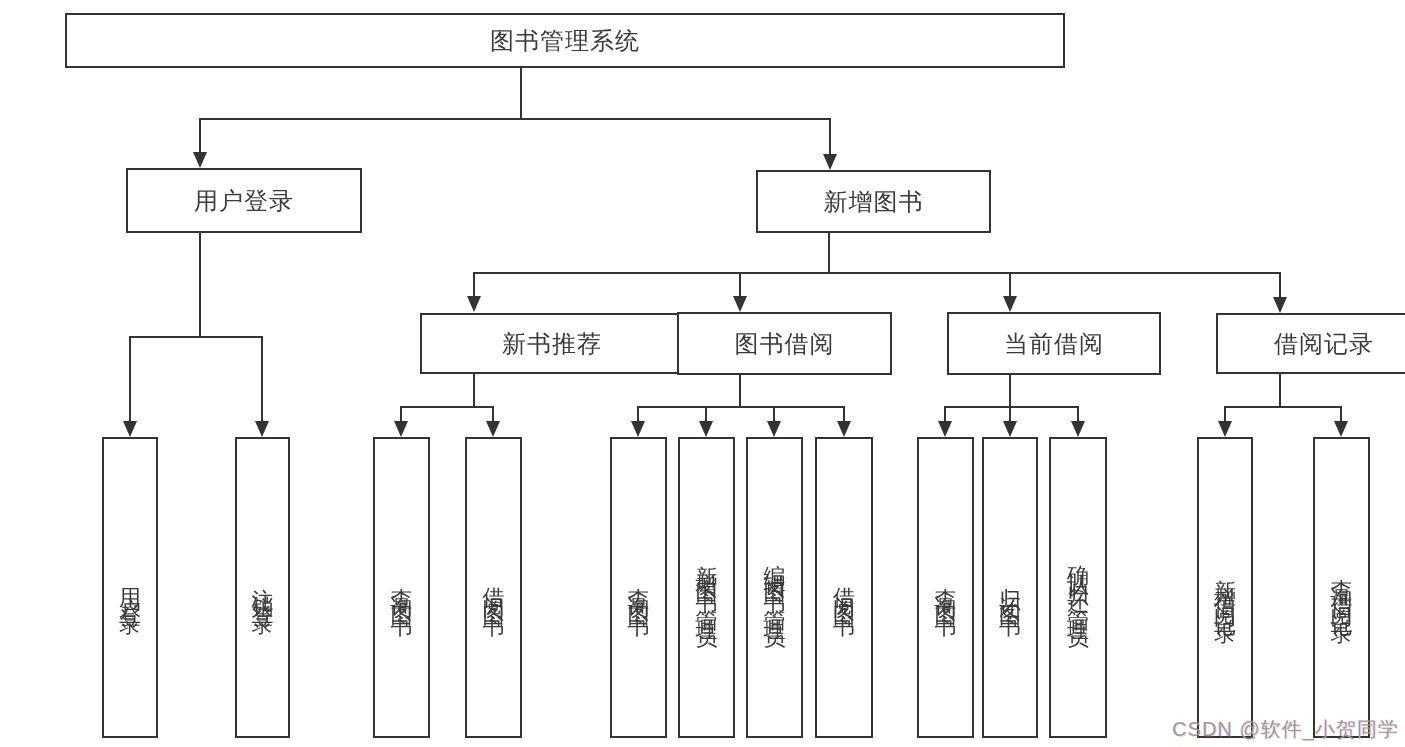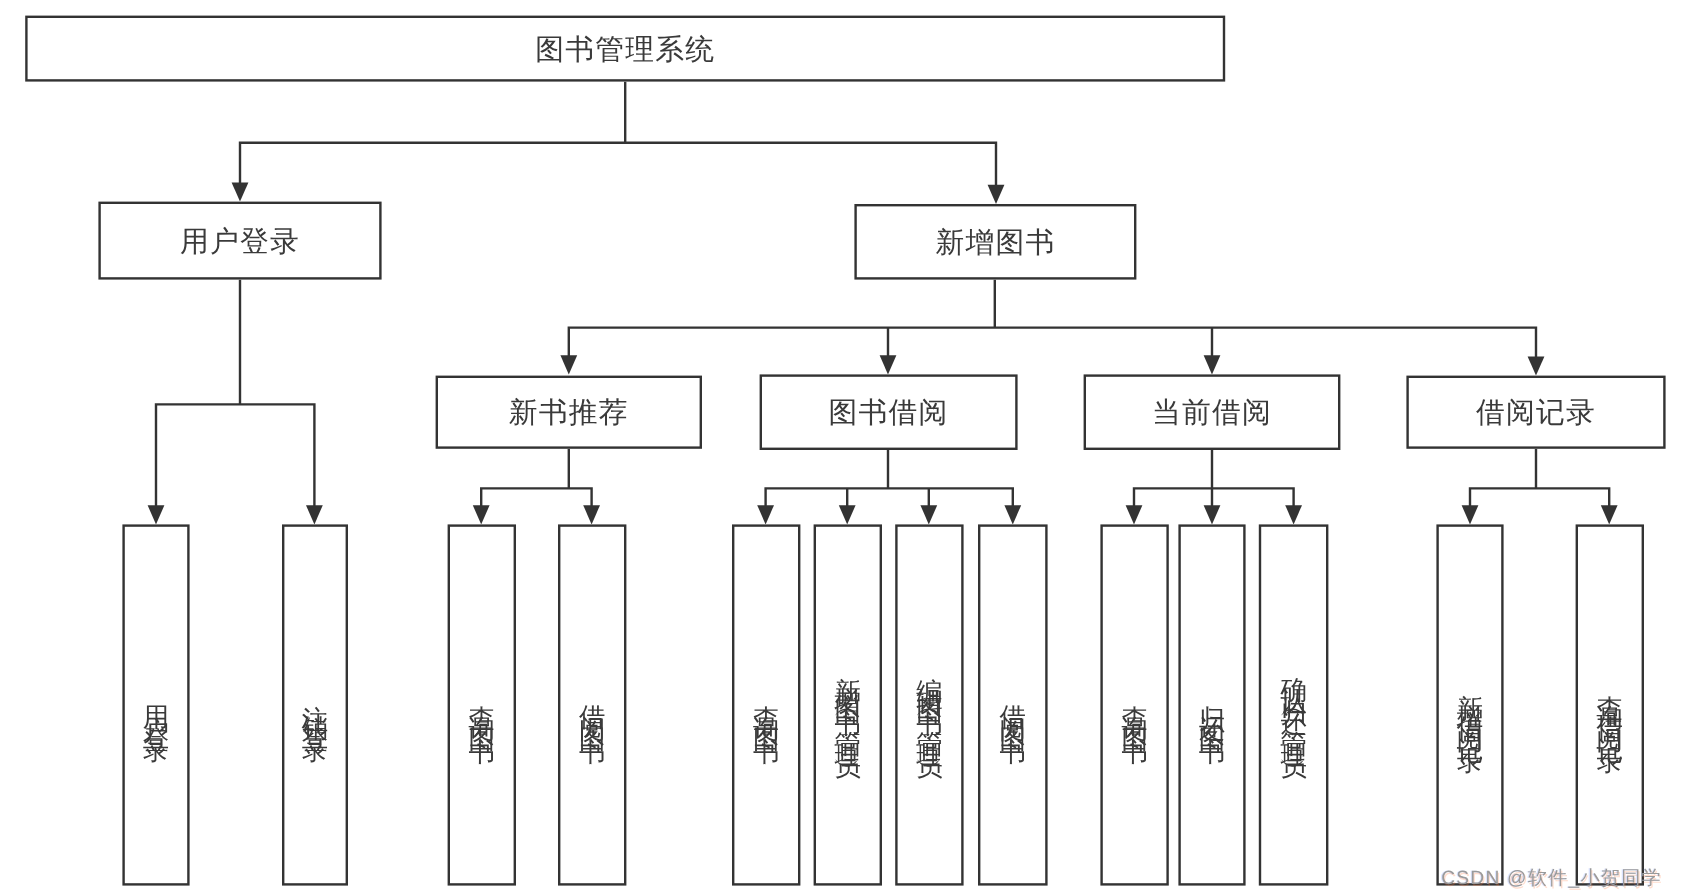--- a/index.html
+++ b/index.html
@@ -4,35 +4,36 @@
 <style>
   html,body { margin:0; padding:0; background:#ffffff; }
   .canvas {
     position:relative; width:1405px; height:747px; background:#ffffff;
     font-family:"Liberation Sans", sans-serif; overflow:hidden;
   }
   .hbox {
     position:absolute; box-sizing:border-box; background:#ffffff;
     border:2px solid #333333; display:flex; align-items:center; justify-content:center;
     z-index:2;
+    margin-left:44px;
   }
   .hlabel { font-size:24px; color:#3a3a3a; letter-spacing:1px; white-space:nowrap; }
   .vbox {
     position:absolute; top:437px; height:301px; box-sizing:border-box; background:#ffffff;
     border:2px solid #333333; display:flex; align-items:center; justify-content:center;
     z-index:2;
   }
   .vlabel {
     writing-mode:vertical-rl; text-orientation:mixed;
     font-size:22px; letter-spacing:9px; color:#3a3a3a; line-height:1;
   }
   .connector-svg { position:absolute; left:0; top:0; z-index:1; }
   .watermark {
-    position:absolute; right:20px; bottom:4px; z-index:3;
-    font-size:16px; color:#9a9a9a; letter-spacing:1px; white-space:nowrap;
+    position:absolute; right:6px; bottom:4px; z-index:3;
+    font-size:20px; color:#9a9a9a; letter-spacing:1px; white-space:nowrap;
     text-shadow:1px 1px 0 rgba(255,120,60,0.25), -1px 0 0 rgba(80,120,255,0.2);
   }
 </style>
 </head>
 <body>
 
 <div class="canvas">
 
   <svg class="connector-svg" width="1405" height="747" viewBox="0 0 1405 747" aria-hidden="true">
     <g stroke="#333333" stroke-width="2" fill="none">
@@ -78,21 +79,21 @@
     <span class="hlabel">图书管理系统</span>
   </div>
 
   <div class="hbox" style="left:82px; top:168px; width:236px; height:65px;">
     <span class="hlabel">用户登录</span>
   </div>
   <div class="hbox" style="left:712px; top:170px; width:235px; height:63px;">
     <span class="hlabel">新增图书</span>
   </div>
 
-  <div class="hbox" style="left:363px; top:313px; width:222px; height:61px;text-align:right;">
+  <div class="hbox" style="left:376px; top:313px; width:264px; height:61px;text-align:right;">
     <span class="hlabel">新书推荐</span>
   </div>
   <div class="hbox" style="left:903px; top:312px; width:214px; height:63px;">
     <span class="hlabel">当前借阅</span>
   </div>
   <div class="hbox" style="left:633px; top:312px; width:215px; height:63px;">
     <span class="hlabel">图书借阅</span>
   </div>
   <div class="hbox" style="left:1172px; top:313px; width:216px; height:61px;">
     <span class="hlabel">借阅记录</span>

